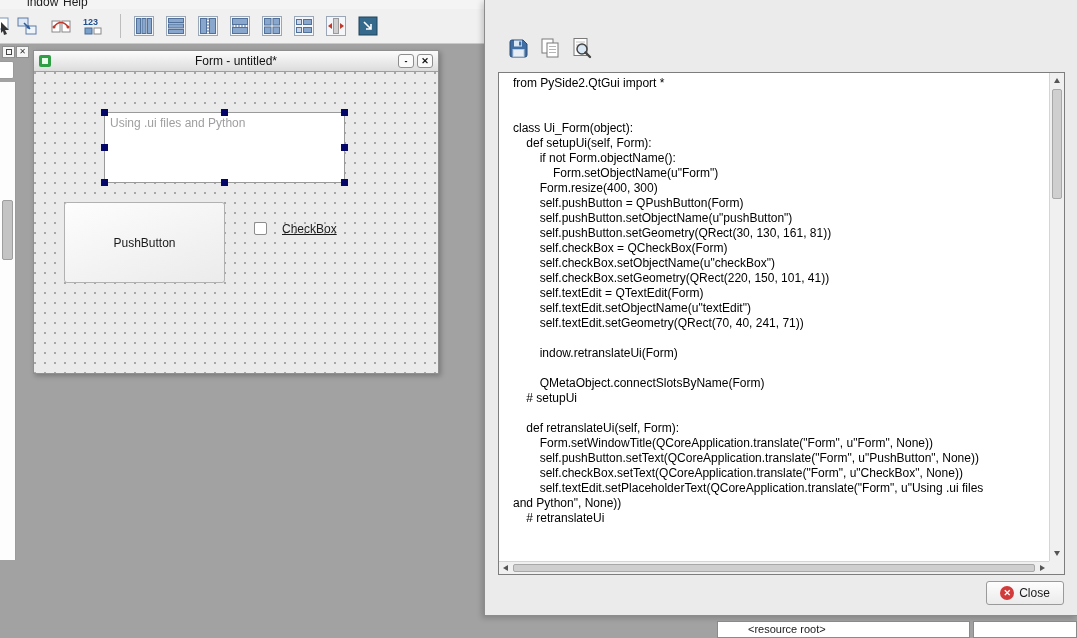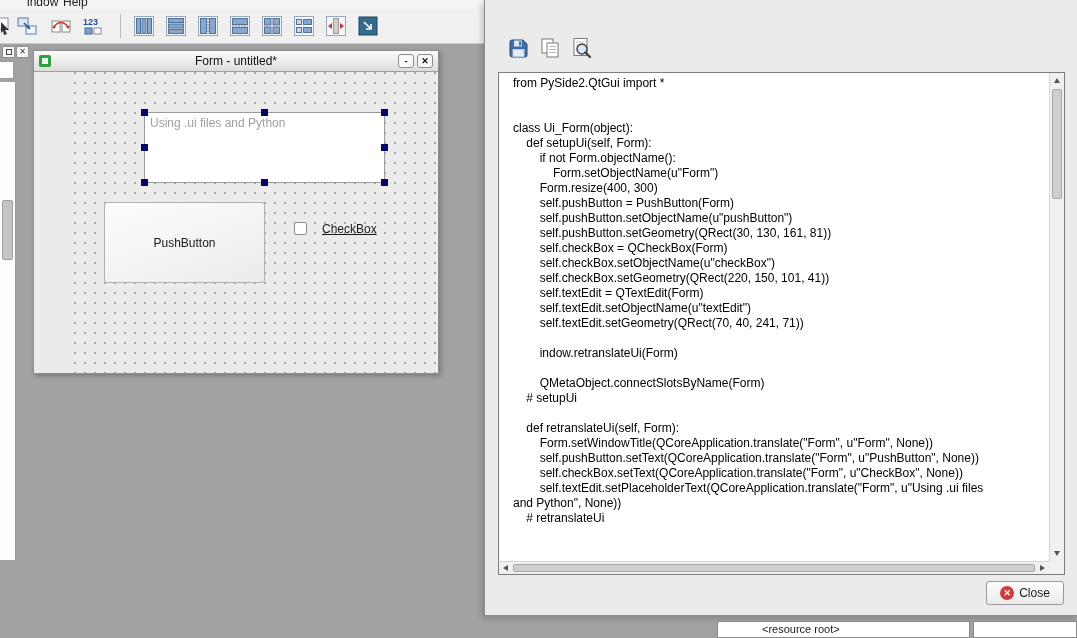--- a/index.html
+++ b/index.html
@@ -25,21 +25,21 @@
   .form-window { position:absolute; left:33px; top:50px; width:406px; height:324px; background:#ebebeb; border:1px solid #8f8f8f; box-shadow:2px 2px 5px rgba(0,0,0,.25);padding-left:44px; }
   .form-titlebar { position:absolute; left:0; top:0; right:0; height:21px; background:linear-gradient(#fcfcfc,#dcdcdc); border-bottom:1px solid #9f9f9f; }
   .form-title { position:absolute; width:100%; text-align:center; font-size:12px; line-height:20px; color:#111; }
   .form-icon { position:absolute; left:5px; top:4px; width:12px; height:12px; background:#2f9e44; border-radius:2px; }
   .form-icon::after { content:""; position:absolute; left:3px; top:3px; width:6px; height:6px; background:#eaffea; }
   .win-btn { position:absolute; top:3px; width:16px; height:14px; background:#fafafa; border:1px solid #8d8d8d; border-radius:3px; font-size:9px; line-height:12px; text-align:center; font-weight:bold; color:#111; cursor:pointer; }
   .btn-min { right:24px; }
   .btn-close { right:5px; }
   .form-body { position:absolute; left:0; top:21px; right:0; bottom:0; background-color:#ebebeb;
     background-image:radial-gradient(circle, #a8a8a8 1px, transparent 1.2px);
-    background-size:10px 10px; background-position:6px 6px;margin-left:40px; }
+    background-size:10px 10px; background-position:6px 6px; }
 
   .textedit { position:absolute; left:70px; top:40px; width:241px; height:71px; background:#fff; border:1px solid #9a9a9a; }
   .placeholder { position:absolute; left:5px; top:3px; font-size:12px; color:#9f9f9f; }
   .handle { position:absolute; width:7px; height:7px; background:#05066a; }
   .h-tl{left:-4px;top:-4px} .h-tm{left:50%;margin-left:-3.5px;top:-4px} .h-tr{right:-4px;top:-4px}
   .h-ml{left:-4px;top:50%;margin-top:-3.5px} .h-mr{right:-4px;top:50%;margin-top:-3.5px}
   .h-bl{left:-4px;bottom:-4px} .h-bm{left:50%;margin-left:-3.5px;bottom:-4px} .h-br{right:-4px;bottom:-4px}
 
   .pushbutton { position:absolute; left:30px; top:130px; width:161px; height:81px; background:linear-gradient(160deg,#fdfdfd,#ebebeb); border:1px solid #b1b1b1; border-radius:3px; font-size:12px; color:#1a1a1a; display:flex; align-items:center; justify-content:center; cursor:default; }
   .checkbox { position:absolute; left:220px; top:150px; width:101px; height:41px; display:flex; align-items:flex-start; gap:15px; font-size:12px; color:#1a1a1a;text-decoration:underline; }
@@ -61,21 +61,21 @@
   .arr-up { left:4px; top:5px; border-width:0 3.5px 5px 3.5px; border-color:transparent transparent #555 transparent; }
   .arr-down { left:4px; bottom:5px; border-width:5px 3.5px 0 3.5px; border-color:#555 transparent transparent transparent; }
   .arr-left { left:4px; top:3px; border-width:3.5px 5px 3.5px 0; border-color:transparent #555 transparent transparent; }
   .arr-right { right:4px; top:3px; border-width:3.5px 0 3.5px 5px; border-color:transparent transparent transparent #555; }
 
   .close-btn { position:absolute; left:501px; top:581px; width:78px; height:24px; background:linear-gradient(#fdfdfd,#ebebeb); border:1px solid #9a9a9a; border-radius:3px; display:flex; align-items:center; justify-content:center; gap:5px; font-size:12px; color:#1a1a1a; cursor:pointer; }
   .close-ico { width:14px; height:14px; border-radius:50%; background:#d23b3b; color:#fff; font-size:9px; line-height:14px; text-align:center; font-weight:bold; flex:0 0 auto; }
 
   
   .res-panel { position:absolute; left:717px; top:621px; width:253px; height:17px; background:#fff; border:1px solid #8a8a8a; overflow:hidden; }
-  .res-label { font-size:11px; line-height:14px; padding-left:44px; color:#1a1a1a; white-space:nowrap; }
+  .res-label { font-size:11px; line-height:14px; padding-left:30px; color:#1a1a1a; white-space:nowrap; }
   .res-panel2 { position:absolute; left:973px; top:621px; width:104px; height:17px; background:#fff; border:1px solid #8a8a8a; }
 </style>
 </head>
 <body>
 
 <div id="root">
 
   <div class="menubar">
     <span class="menu-item" style="left:27px">indow</span>
     <span class="menu-item" style="left:63px">Help</span>
@@ -246,21 +246,21 @@
     <div class="code-panel">
       <div class="code-text" id="code-lines">
           <div class="code-line">from PySide2.QtGui import *</div>
           <div class="code-line">&nbsp;</div>
           <div class="code-line">&nbsp;</div>
           <div class="code-line">class Ui_Form(object):</div>
           <div class="code-line">    def setupUi(self, Form):</div>
           <div class="code-line">        if not Form.objectName():</div>
           <div class="code-line">            Form.setObjectName(u"Form")</div>
           <div class="code-line">        Form.resize(400, 300)</div>
-          <div class="code-line">        self.pushButton = PushButton(Form)</div>
+          <div class="code-line">        self.pushButton = QPushButton(Form)</div>
           <div class="code-line">        self.pushButton.setObjectName(u"pushButton")</div>
           <div class="code-line">        self.pushButton.setGeometry(QRect(30, 130, 161, 81))</div>
           <div class="code-line">        self.checkBox = QCheckBox(Form)</div>
           <div class="code-line">        self.checkBox.setObjectName(u"checkBox")</div>
           <div class="code-line">        self.checkBox.setGeometry(QRect(220, 150, 101, 41))</div>
           <div class="code-line">        self.textEdit = QTextEdit(Form)</div>
           <div class="code-line">        self.textEdit.setObjectName(u"textEdit")</div>
           <div class="code-line">        self.textEdit.setGeometry(QRect(70, 40, 241, 71))</div>
           <div class="code-line">&nbsp;</div>
           <div class="code-line">        indow.retranslateUi(Form)</div>

